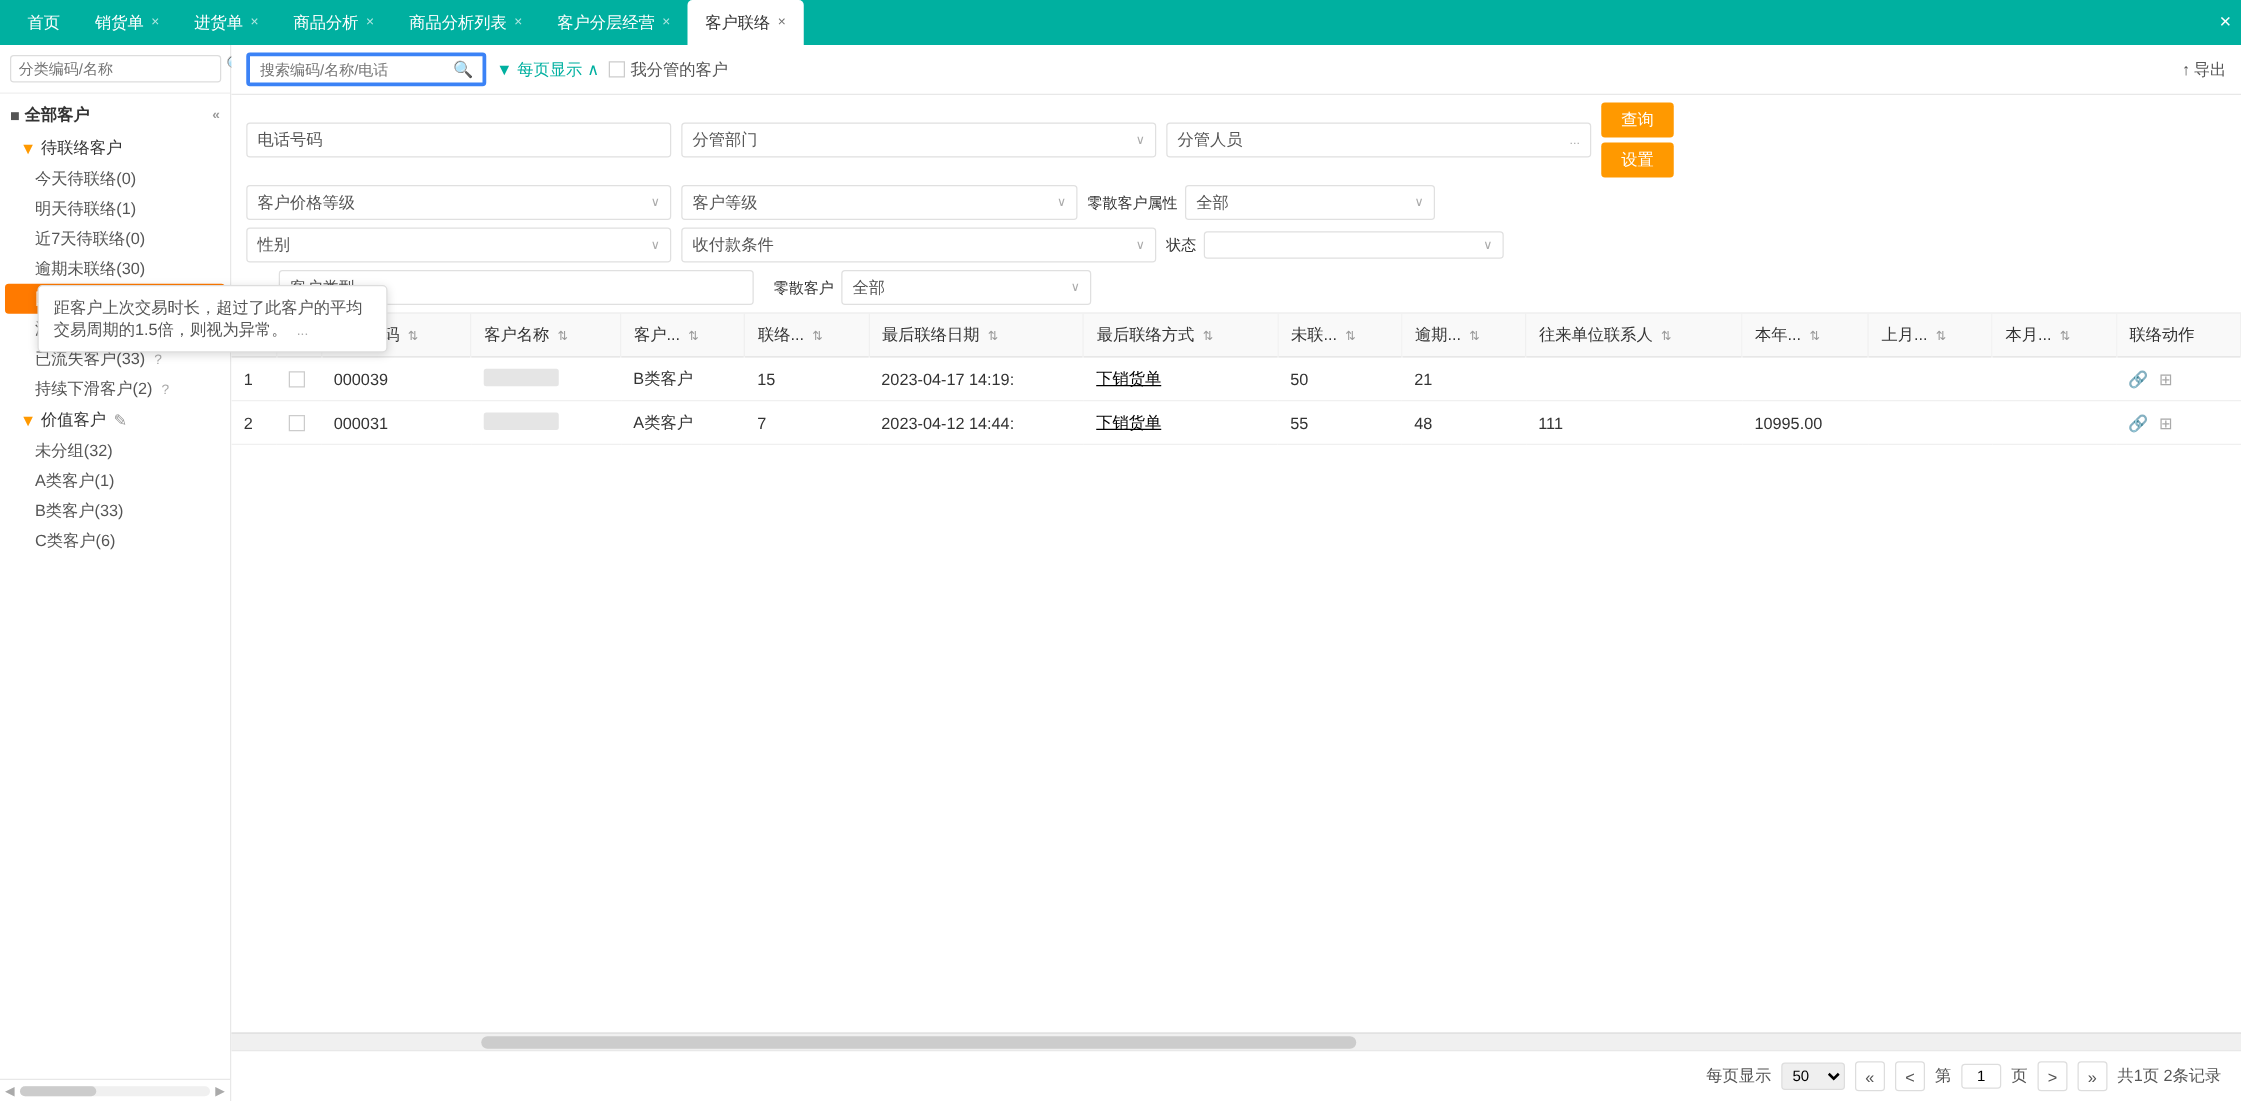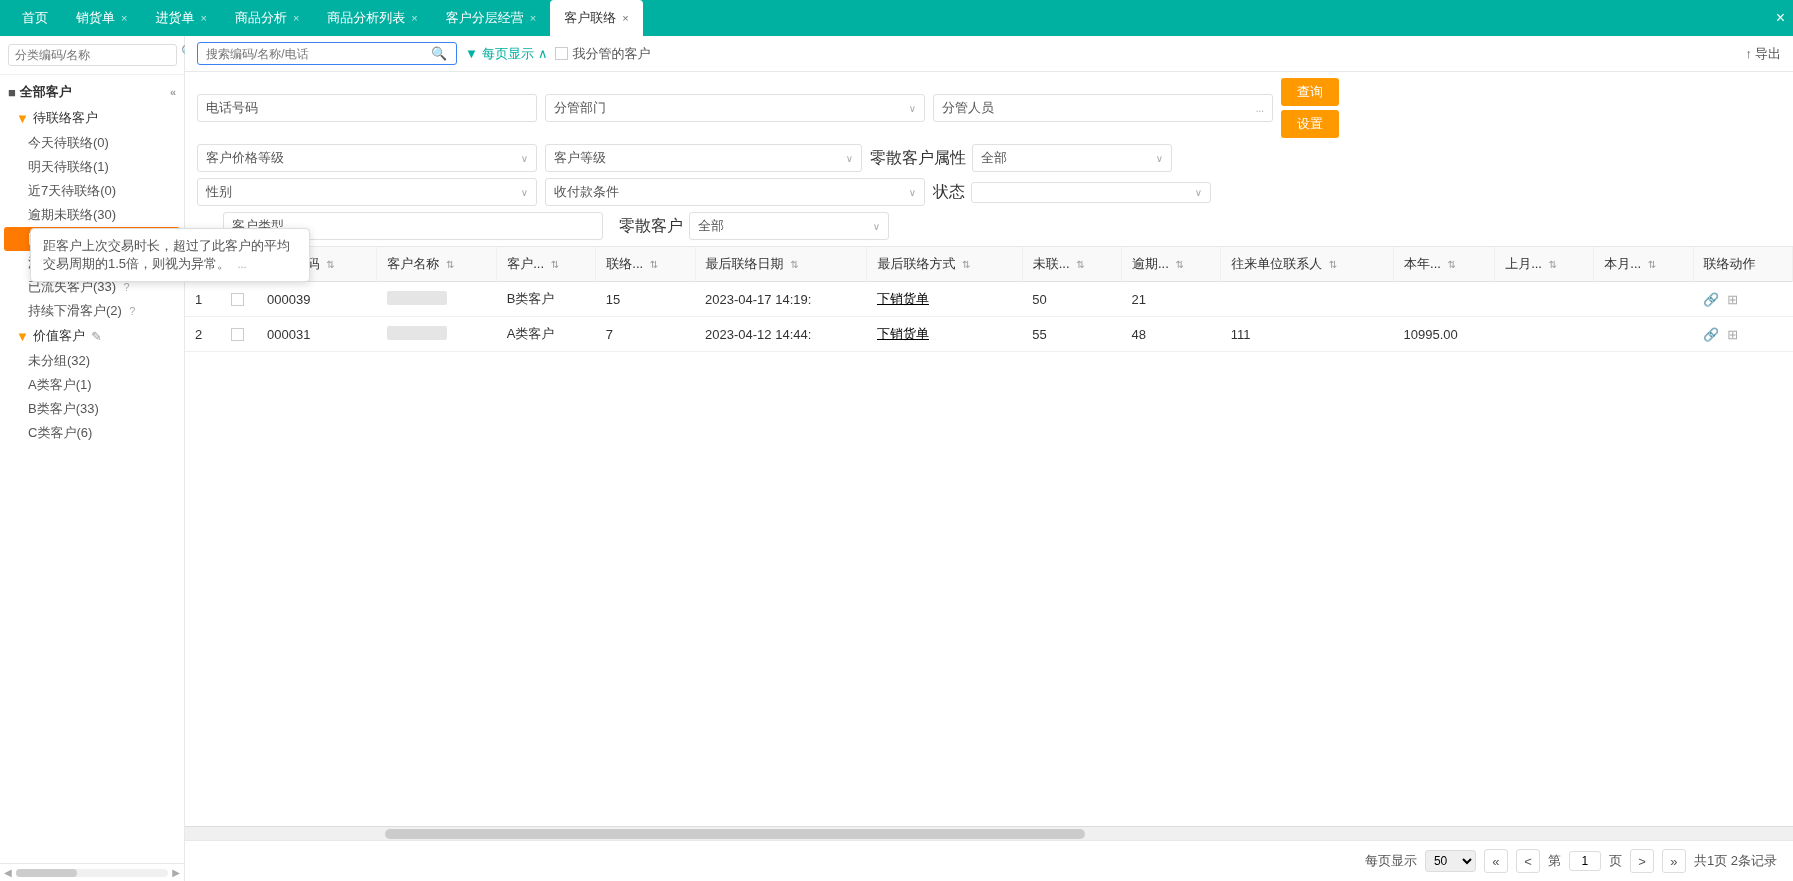--- a/index.html
+++ b/index.html
@@ -154,24 +154,24 @@
       background: white;
       padding: 6px 12px;
       border-bottom: 1px solid #e8e8e8;
       display: flex;
       align-items: center;
       gap: 8px;
     }
     .filter-search {
       display: flex;
       align-items: center;
-      border: 1px solid #3b82f6;
+      border: 3px solid #3b82f6;
       border-radius: 3px;
       padding: 3px 8px;
-      width: 260px;
+      width: 192px;
     }
     .filter-search input {
       border: none;
       outline: none;
       font-size: 12px;
       flex: 1;
     }
     .filter-search .search-icon { color: #f90; }
     .more-conditions {
       display: flex;
@@ -224,21 +224,21 @@
       border-radius: 3px;
       padding: 4px 8px;
       min-width: 160px;
       background: white;
       cursor: pointer;
       font-size: 12px;
       color: #555;
     }
     .filter-field .chevron { margin-left: auto; color: #aaa; font-size: 10px; }
     .filter-label {
-      font-size: 16px;
+      font-size: 12px;
       color: #333;
       white-space: nowrap;
     }
     .query-btn {
       background: #f90;
       color: white;
       border: none;
       border-radius: 3px;
       padding: 5px 16px;
       cursor: pointer;

